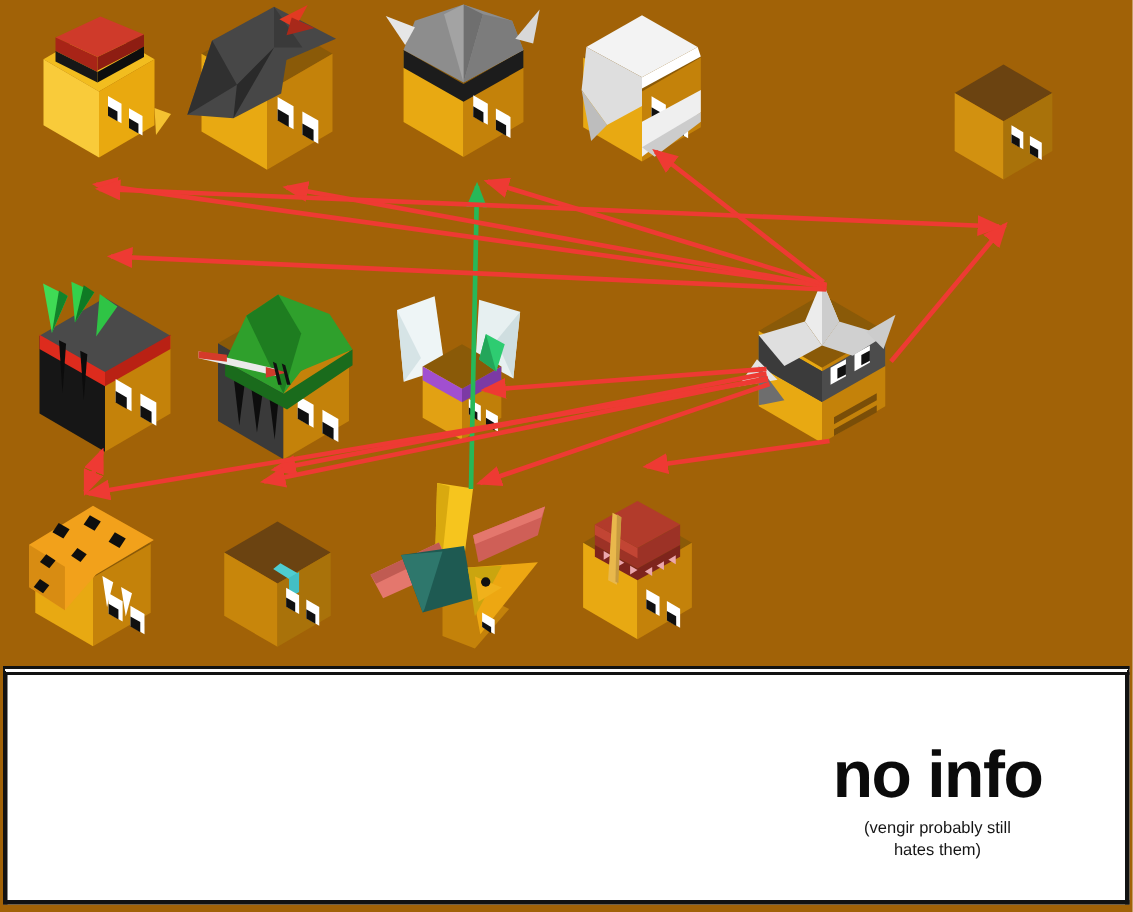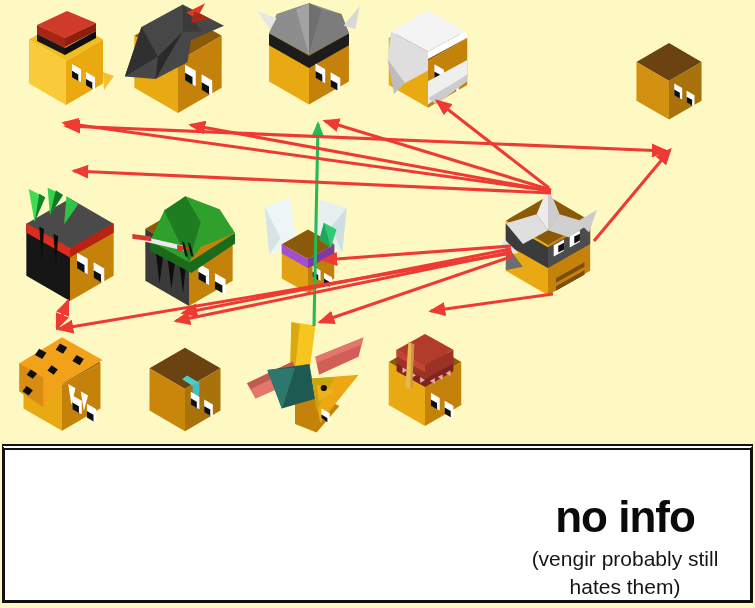--- a/index.html
+++ b/index.html
@@ -1,26 +1,26 @@
 <!DOCTYPE html>
 <html><head>
 <meta charset="utf-8">
 <style>
   html,body{margin:0;padding:0;background:#fff;}
   body{width:755px;height:608px;position:relative;overflow:hidden;
        font-family:"Liberation Sans",sans-serif;}
-  .stage{position:absolute;inset:0;background:#fef9c3;}
+  .stage{position:absolute;inset:0;background:#a16207;}
   .head{position:absolute;}
   .head svg{width:100%;height:100%;overflow:visible;display:block;}
   #arrow-layer{position:absolute;left:0;top:0;pointer-events:none;z-index:50;}
   .no-info-box{position:absolute;left:2px;right:2px;top:444px;height:150px;
        border:3px solid #121212;border-top:6px double #121212;background:#fff;z-index:5;}
   .no-info-text{position:absolute;left:500px;top:495px;width:250px;text-align:center;z-index:6;color:#0b0b0b;}
   .no-info-title{font-size:44px;font-weight:800;letter-spacing:-1px;line-height:1.0;}
-  .no-info-sub{font-size:21px;line-height:1.32;margin-top:6px;color:#151515;}
+  .no-info-sub{font-size:11px;line-height:1.32;margin-top:6px;color:#151515;}
 </style>
 </head>
 <body>
 
 <div class="stage">
 
   <svg width="0" height="0" style="position:absolute">
     <defs>
       <g id="cube">
         <path d="M50,8 L87,29.5 L50,51 L13,29.5 Z" style="fill:var(--top,#8a5a08)"></path>

